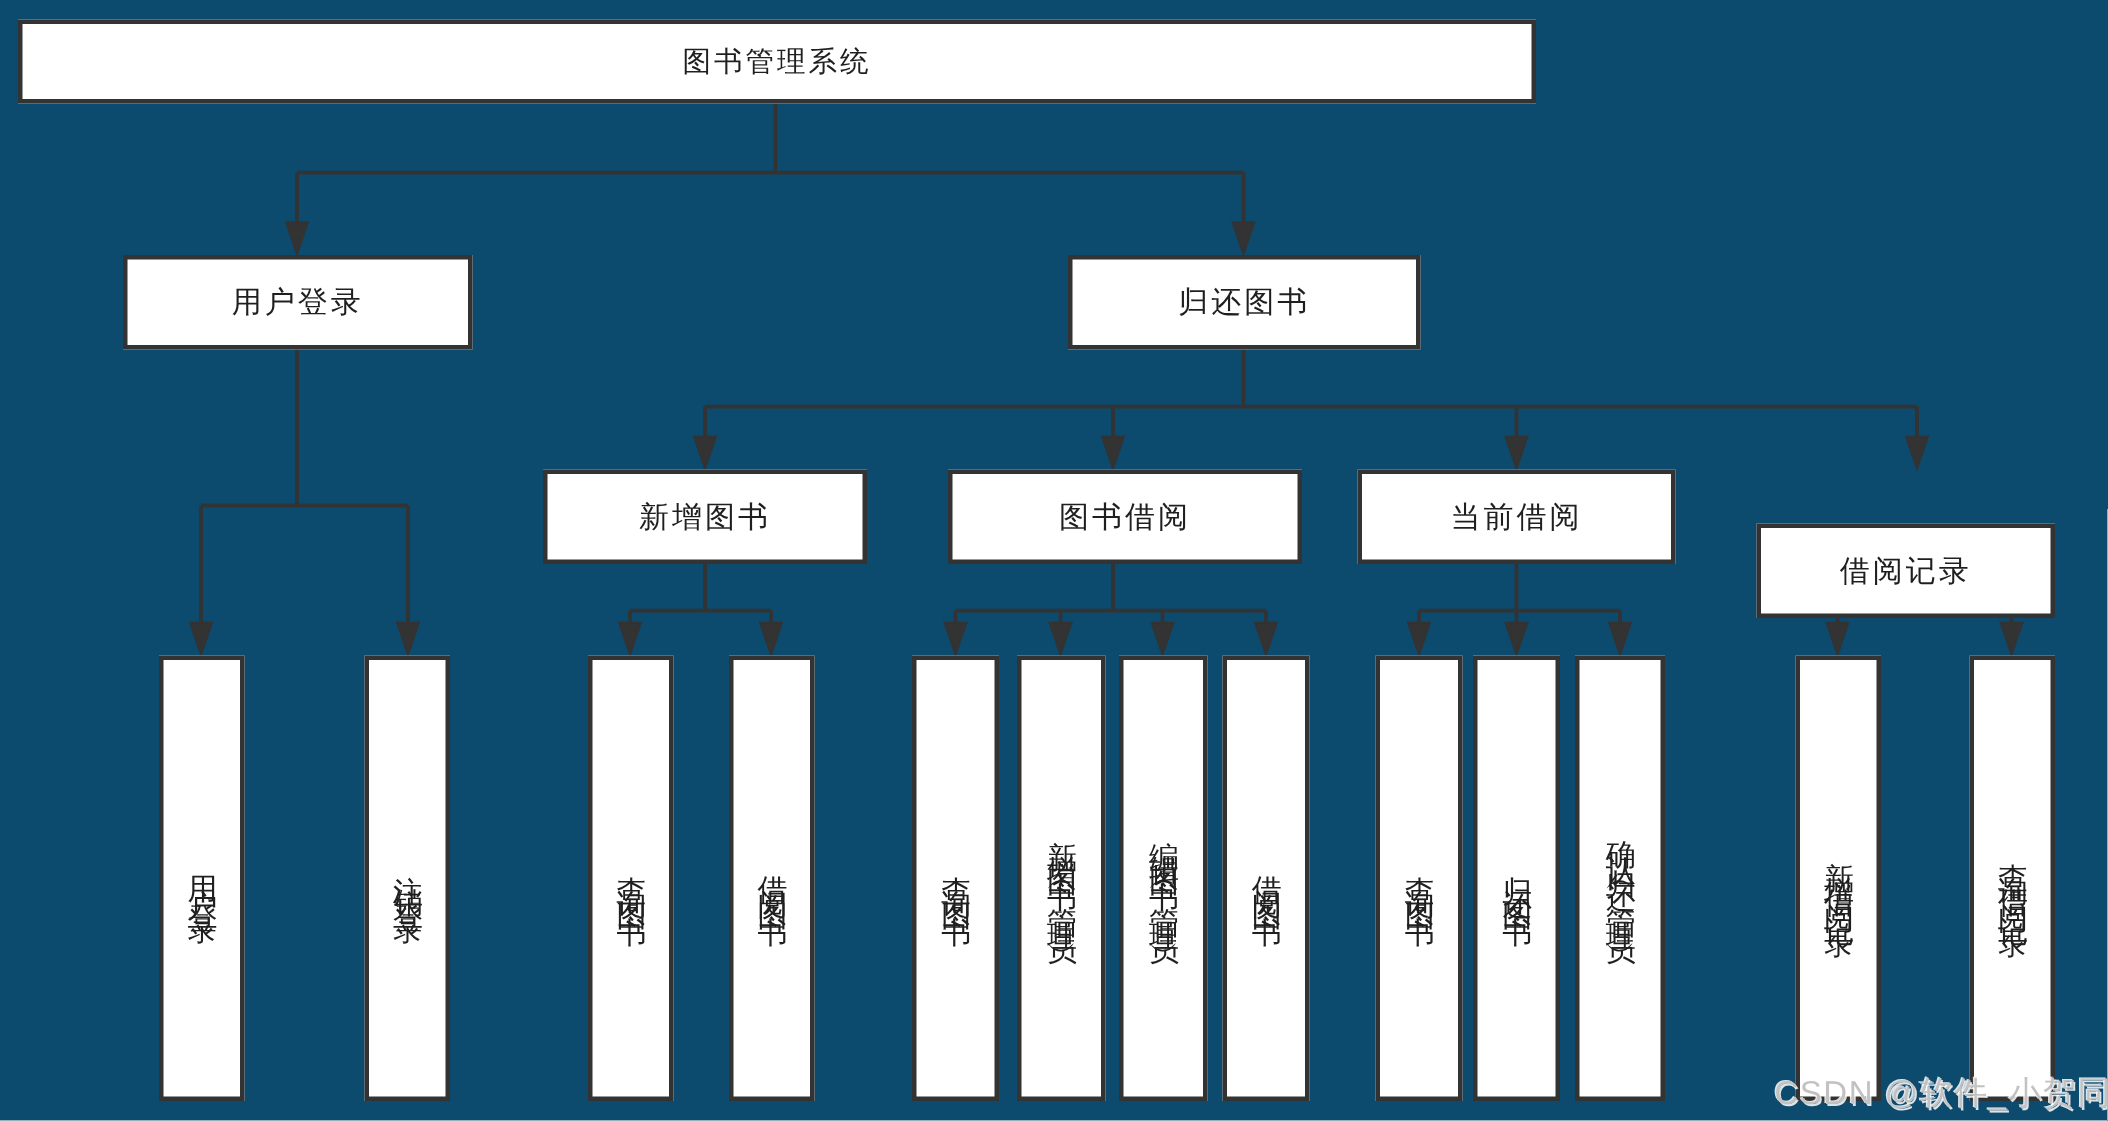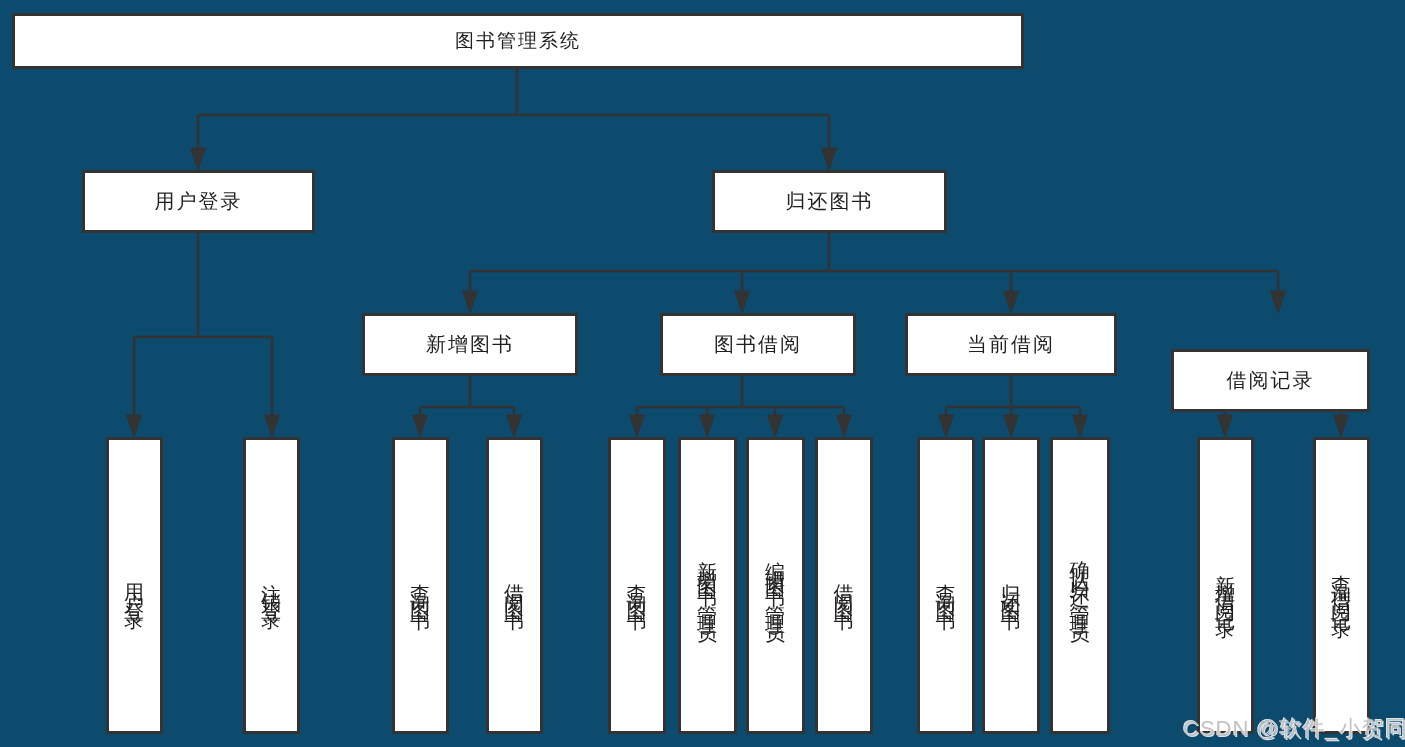--- a/index.html
+++ b/index.html
@@ -16,21 +16,21 @@
   .root .h-label{font-size:19px;}
   .leaf span{
     writing-mode:vertical-rl;text-orientation:mixed;
     font-size:20px;letter-spacing:9px;line-height:1;white-space:nowrap;
   }
   
   #n-root        {left:12px;  top:13px;  width:1012px; height:56px;}
   #n-l2-user     {left:82px;  top:170px; width:233px;  height:63px;}
   #n-l2-book     {left:712px; top:170px; width:235px;  height:63px;}
   #n-l3-new      {left:362px; top:313px; width:216px;  height:63px;}
-  #n-l3-borrow   {left:632px; top:313px; width:196px;  height:63px;margin-left:28px;}
+  #n-l3-borrow   {left:632px; top:313px; width:236px;  height:63px;}
   #n-l3-current  {left:905px; top:313px; width:212px;  height:63px;}
   #n-l3-records  {left:1171px;top:313px; width:199px;  height:63px;margin-top:36px;}
   .leaf          {top:437px;  height:297px;}
   #n-leaf-user-login {left:106px;  width:57px;}
   #n-leaf-logout     {left:243px;  width:57px;}
   #n-leaf-nb-query   {left:392px;  width:57px;}
   #n-leaf-nb-borrow  {left:486px;  width:57px;}
   #n-leaf-bb-query   {left:608px;  width:58px;}
   #n-leaf-bb-add     {left:678px;  width:59px;}
   #n-leaf-bb-edit    {left:746px;  width:59px;}

